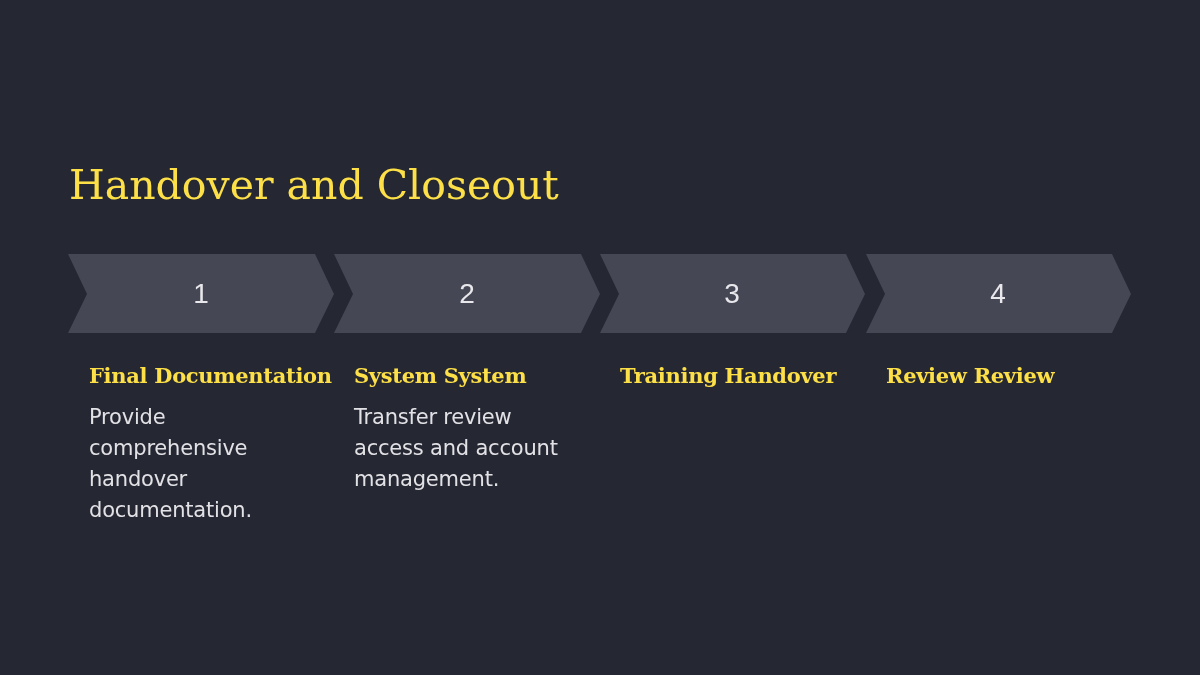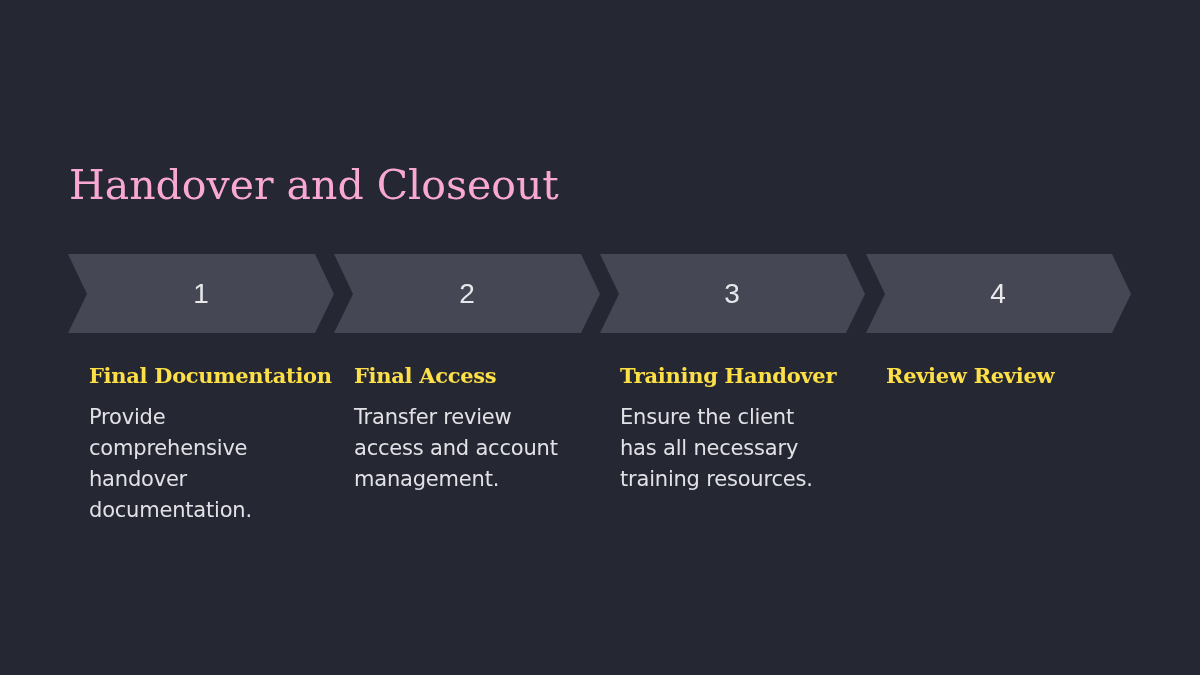--- a/index.html
+++ b/index.html
@@ -16,21 +16,21 @@
       height: 675px;
       background: #252733;
     }
     .title {
       position: absolute;
       left: 69px;
       top: 156px;
       font-family: "DejaVu Serif", "Liberation Serif", serif;
       font-size: 41px;
       font-weight: normal;
-      color: #f9a8d4;
+      color: #fde047;
       letter-spacing: 0px;
       white-space: nowrap;
       margin: 0;
       line-height: 58px;
     }
     .chevrons {
       position: absolute;
       left: 0;
       top: 0;
       width: 1200px;
@@ -88,26 +88,25 @@
   <div class="chev-num" style="left:437px;">2</div>
   <div class="chev-num" style="left:702px;">3</div>
   <div class="chev-num" style="left:968px;">4</div>
 
   <div class="step" style="left:89px;">
     <h2 class="step-title">Final Documentation</h2>
     <div class="step-desc" style="width:215px;">Provide comprehensive handover documentation.</div>
   </div>
 
   <div class="step" style="left:354px;">
-    <h2 class="step-title">Final Access</h2>
+    <h2 class="step-title">System System</h2>
     <div class="step-desc" style="width:230px;">Transfer review access and account management.</div>
   </div>
 
   <div class="step" style="left:620px;">
     <h2 class="step-title">Training Handover</h2>
-    <div class="step-desc" style="width:205px;">Ensure the client has all necessary training resources.</div>
   </div>
 
   <div class="step" style="left:886px;">
     <h2 class="step-title">Review Review</h2>
   </div>
 
 </div>
 
 </body></html>

